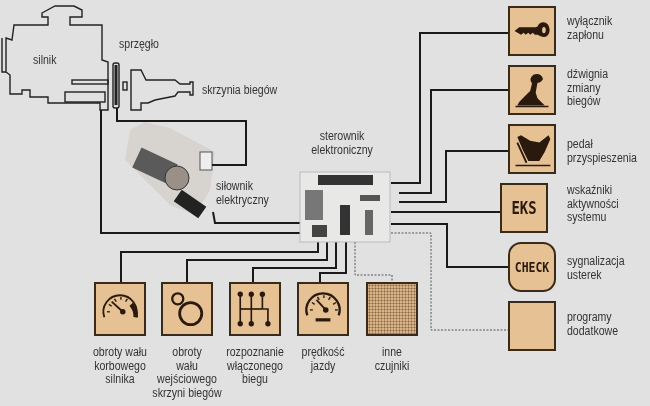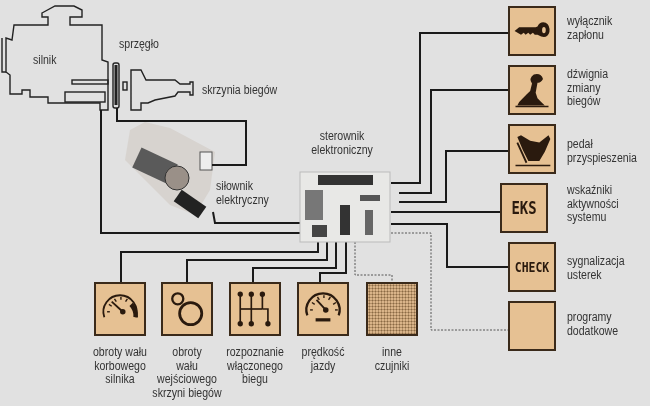--- a/index.html
+++ b/index.html
@@ -133,21 +133,21 @@
 
   <div class="box" style="left:500px;top:183px;width:48px;height:50px;">
     <div class="boxtext" style="font-size:17px;">EKS</div>
   </div>
   <div class="lbl" style="left:567px;top:184px;">
     <div>wskaźniki</div>
     <div>aktywności</div>
     <div>systemu</div>
   </div>
 
-  <div class="box" style="left:508px;top:242px;width:48px;height:50px;">
+  <div class="box" style="left:508px;top:242px;width:48px;height:50px;border-radius:13px;">
     <div class="boxtext" style="font-size:14px;">CHECK</div>
   </div>
   <div class="lbl" style="left:567px;top:255px;">
     <div>sygnalizacja</div>
     <div>usterek</div>
   </div>
 
   <div class="box" style="left:508px;top:301px;width:48px;height:50px;">
     <span></span>
   </div>

